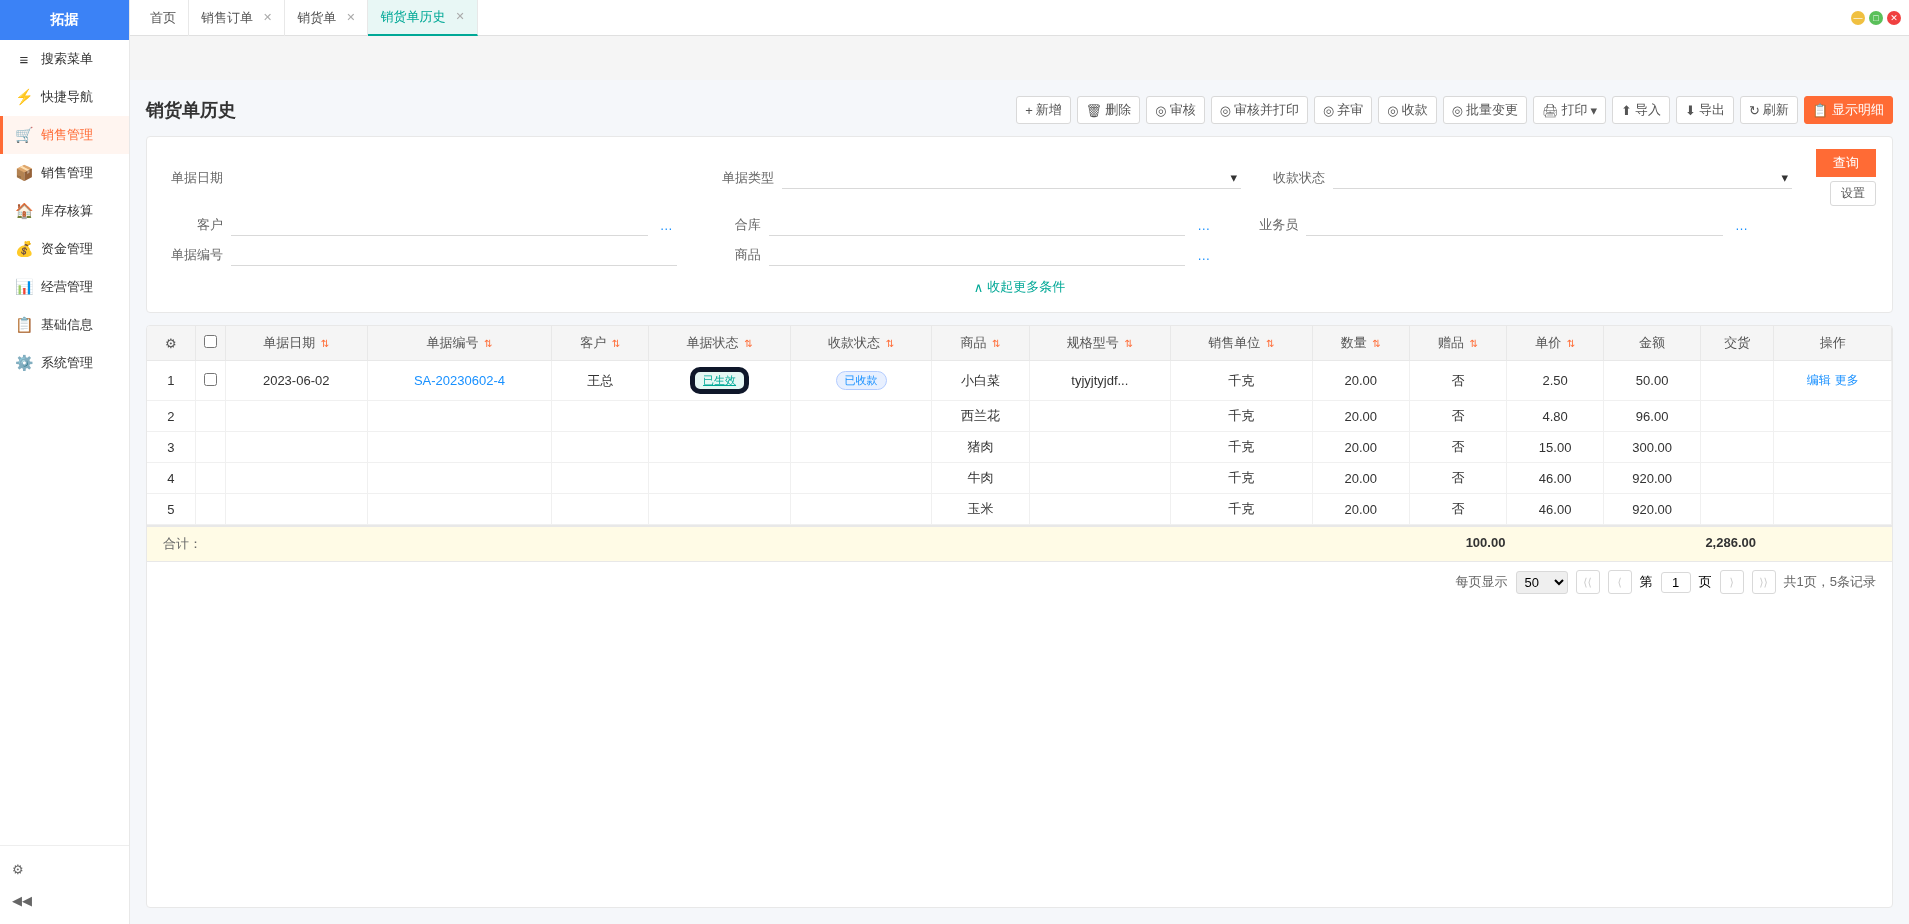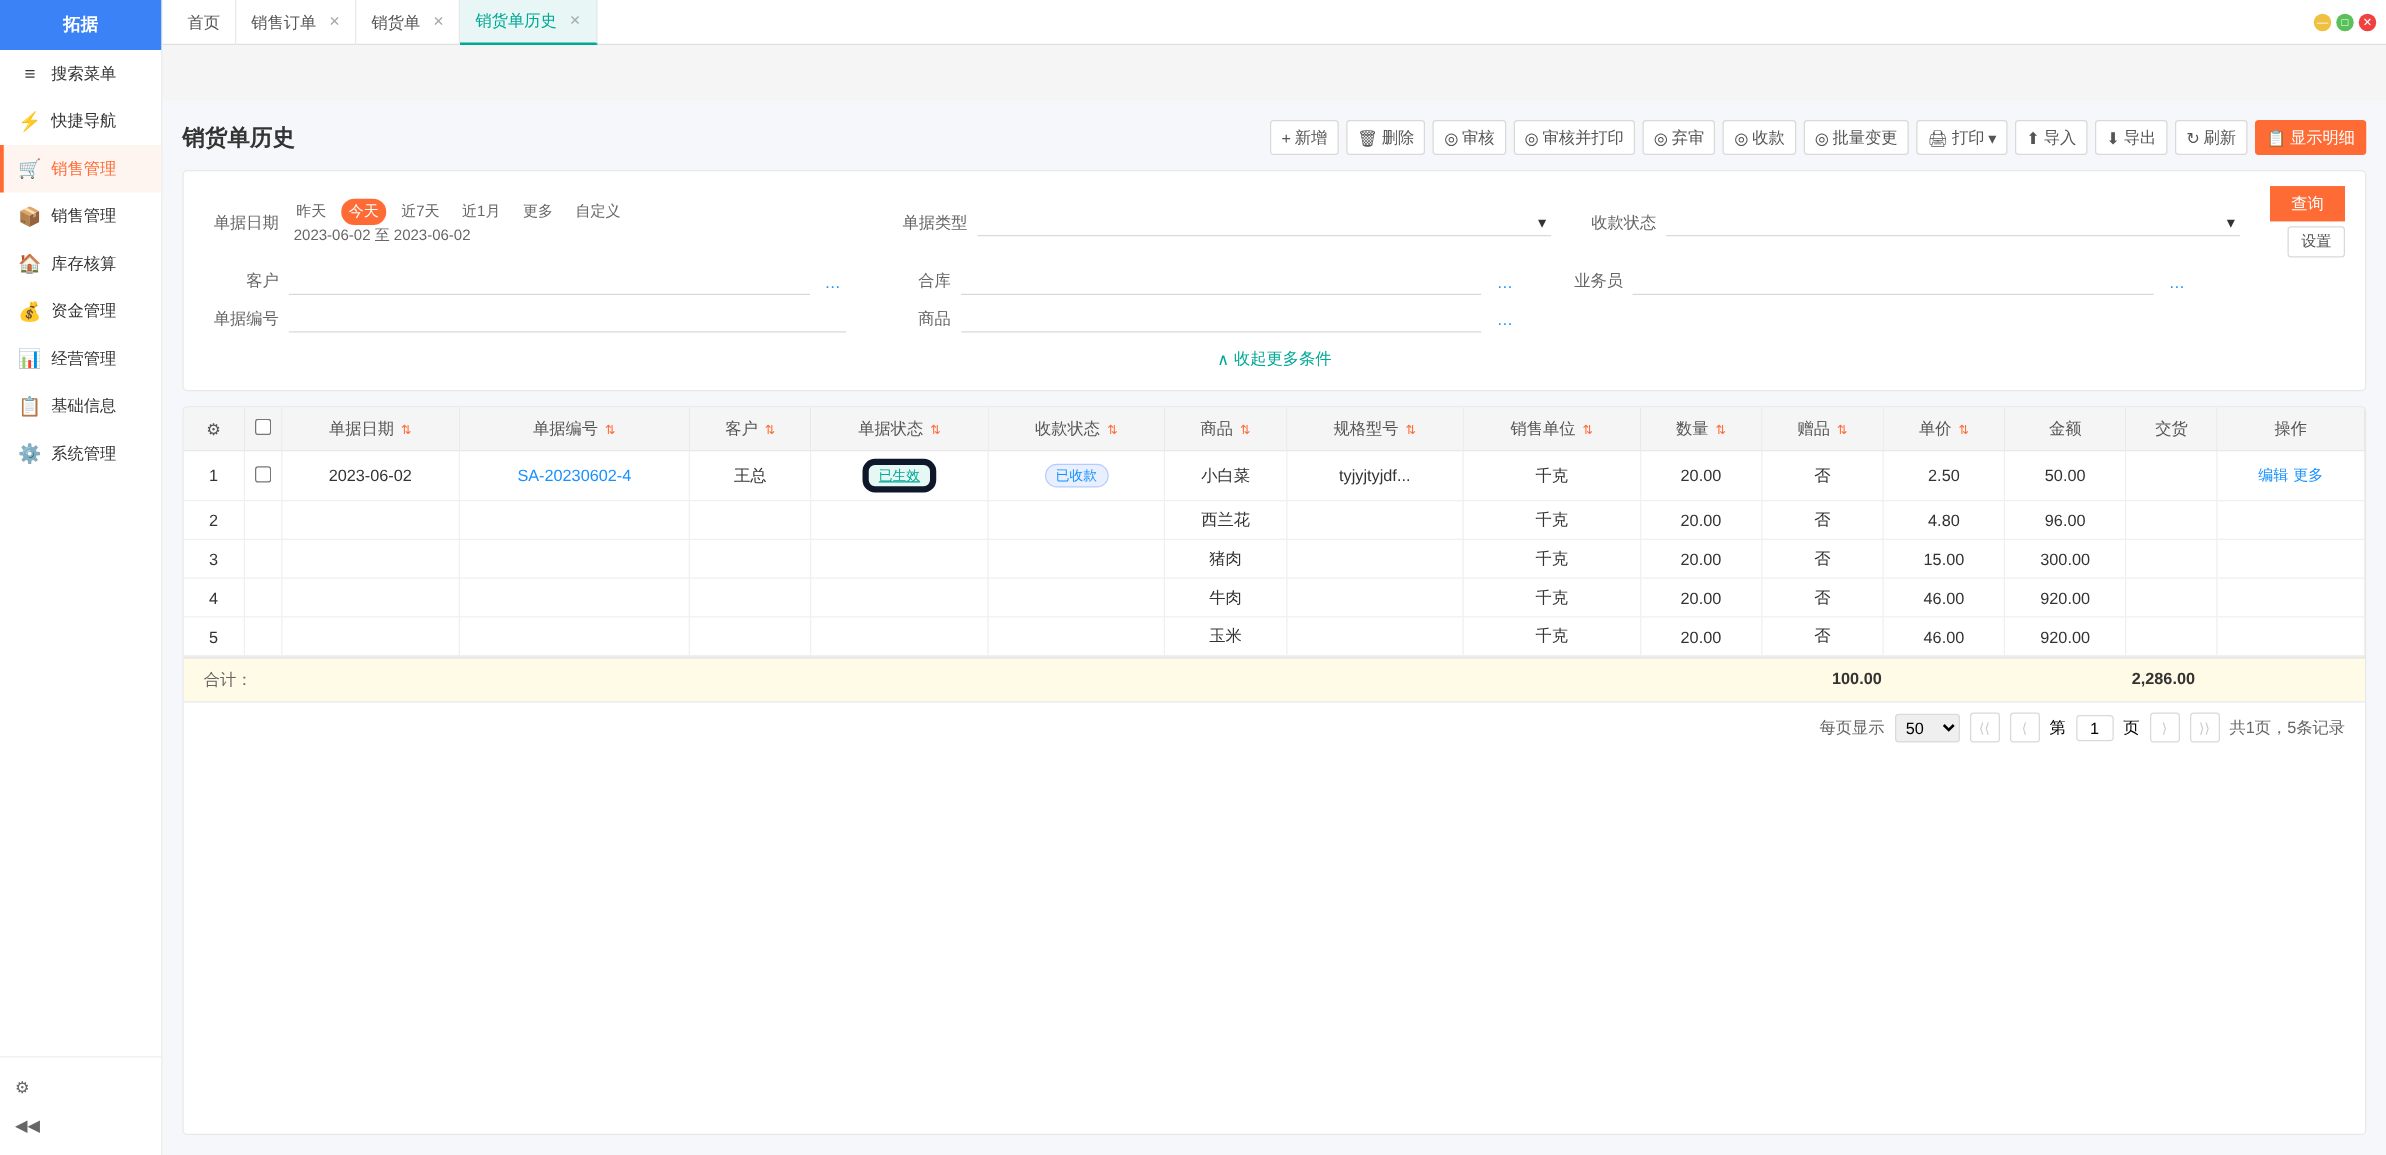--- a/index.html
+++ b/index.html
@@ -496,31 +496,20 @@
           <span>显示明细</span>
         </button>
       </div>
     </div>
 
     <div class="filter-area">
 
       <div class="filter-row">
         <div class="filter-field">
           <span class="filter-label">单据日期</span>
-          <div style="display:flex; flex-direction:column; flex:1;">
-            <div class="date-shortcut-row">
-              <span class="date-shortcut">昨天</span>
-              <span class="date-shortcut active">今天</span>
-              <span class="date-shortcut">近7天</span>
-              <span class="date-shortcut">近1月</span>
-              <span class="date-shortcut">更多</span>
-              <span class="date-shortcut">自定义</span>
-            </div>
-            <span class="date-range">2023-06-02 至 2023-06-02</span>
-          </div>
         </div>
         <div class="filter-field">
           <span class="filter-label">单据类型</span>
           <div class="filter-select">
             <span></span>
             <span>▾</span>
           </div>
         </div>
         <div class="filter-field">
           <span class="filter-label">收款状态</span>

